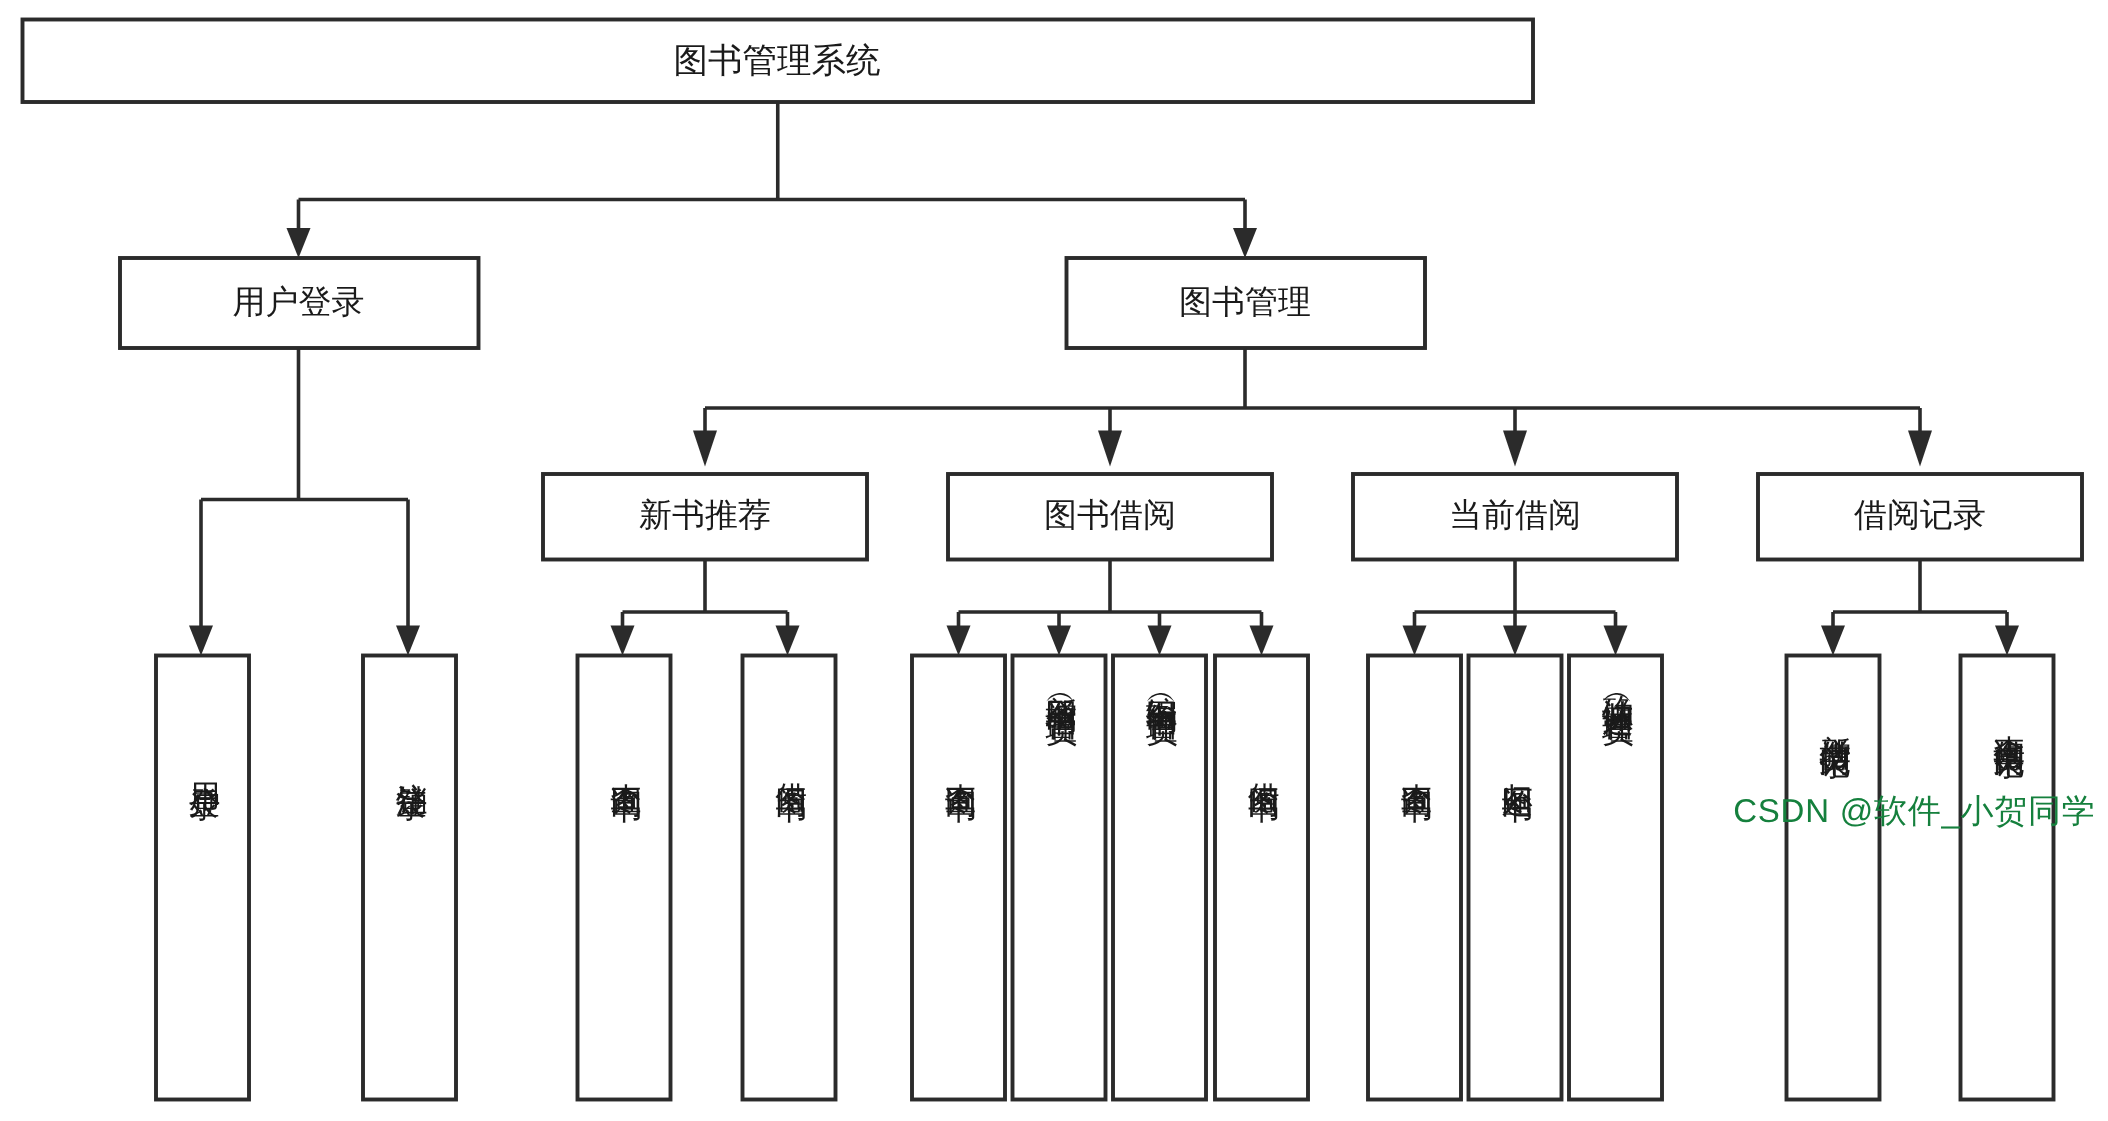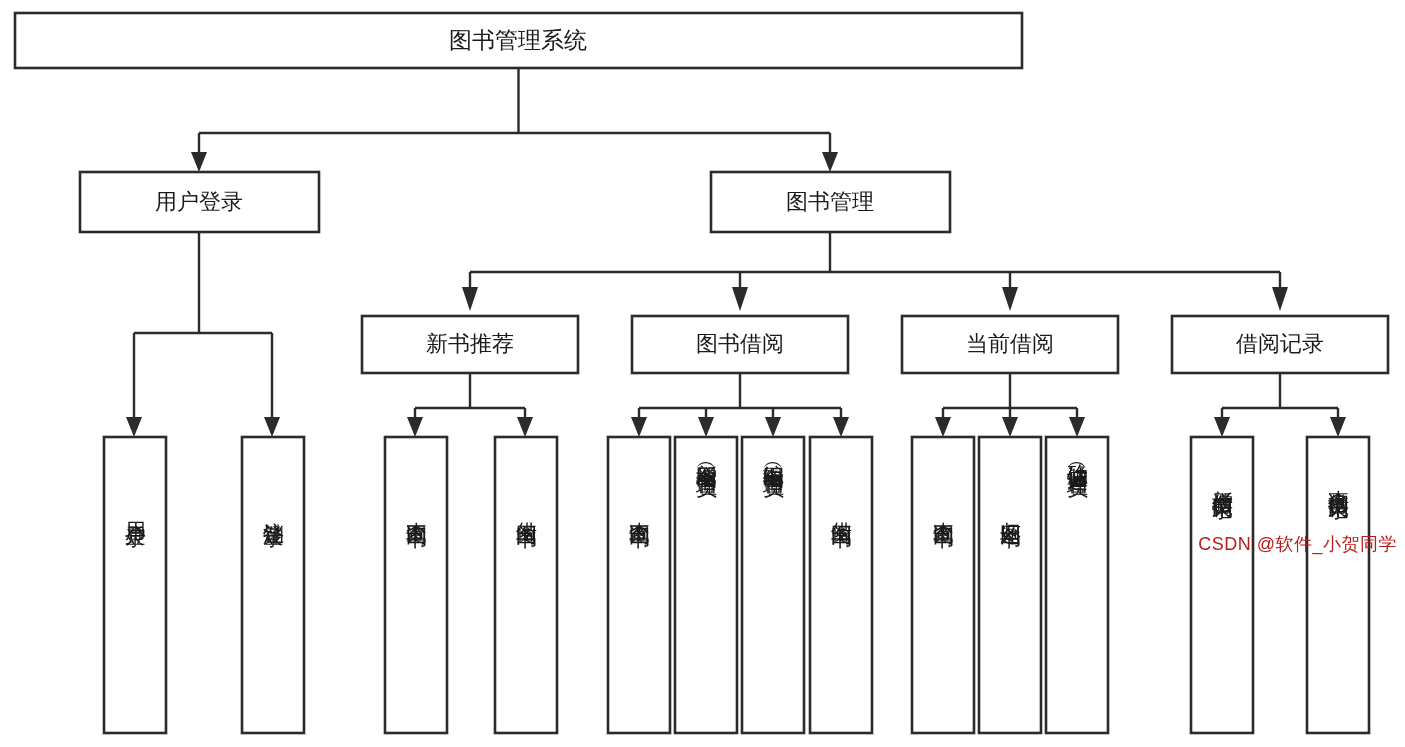--- a/index.html
+++ b/index.html
@@ -70,22 +70,22 @@
     line-height: 1.28;
     letter-spacing: 2px;
     color: #1a1a1a;
     white-space: nowrap;
   }
   .watermark {
     position: absolute;
     right: 8px;
     bottom: 6px;
     font-family: "Liberation Sans", "DejaVu Sans", sans-serif;
-    font-size: 18px;
-    color: #b91c1c;
+    font-size: 22px;
+    color: #15803d;
     white-space: nowrap;
     letter-spacing: 0.5px;
   }
 </style>
 </head>
 <body>
 
 <div id="diagram-root">
 
   <svg class="diagram-canvas" viewBox="0 0 1405 747" xmlns="http://www.w3.org/2000/svg">

